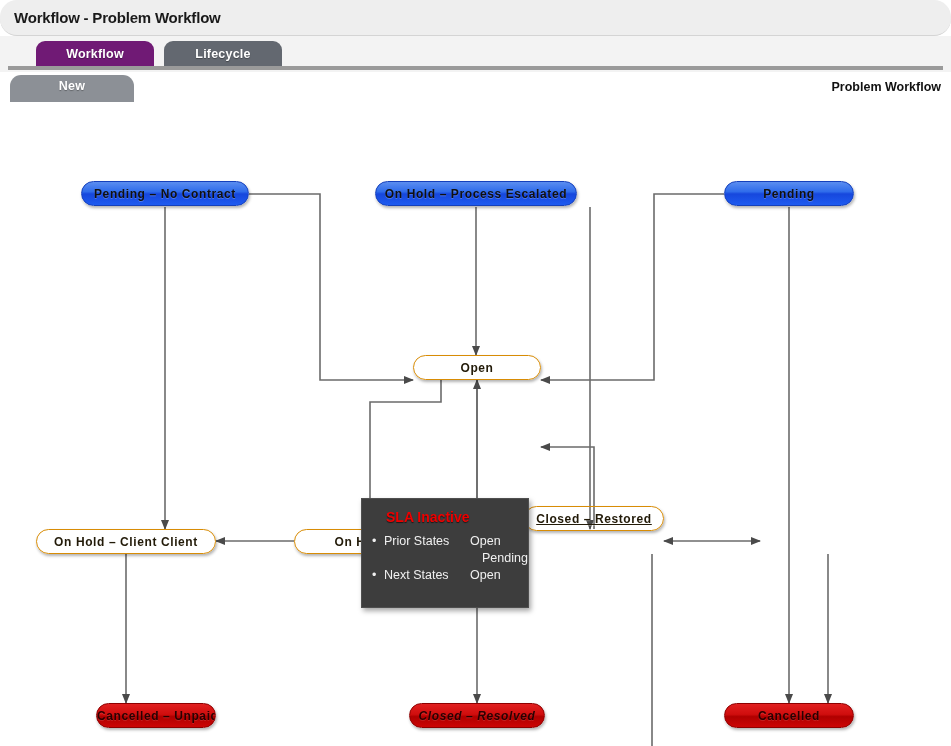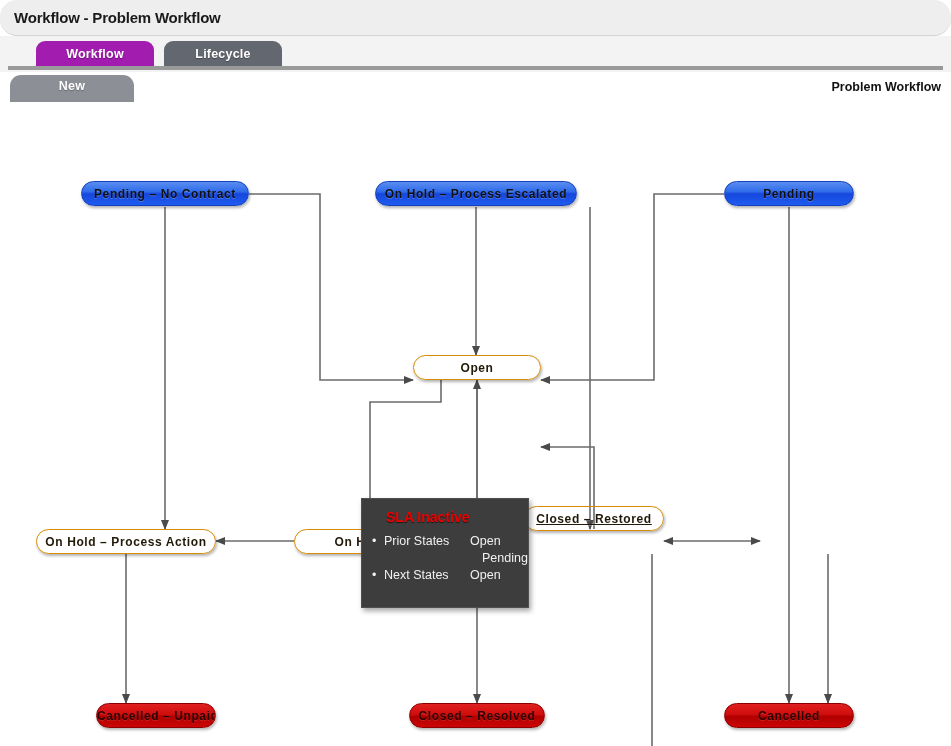--- a/index.html
+++ b/index.html
@@ -43,21 +43,21 @@
     color: #ffffff;
     font-size: 12.5px; font-weight: bold;
     text-align: center;
     line-height: 26px;
     letter-spacing: 0.2px;
     cursor: pointer;
     text-shadow: 0 1px 1px rgba(0,0,0,.35);
   }
   .tab.workflow {
     left: 36px; width: 118px;
-    background: #a21caf;
+    background: #701a75;
   }
   .tab.lifecycle {
     left: 164px; width: 118px;
     background: #636870;
   }
   .tabrule {
     position: absolute; left: 8px; top: 66px;
     width: 935px; height: 4px;
     background: #9a9a9a;
   }
@@ -233,26 +233,26 @@
         <path d="M828,452 L828,601" marker-end="url(#ah)"></path>
       </g>
     </svg>
 
     <div class="node blue" style="left:375px; top:79px;  width:202px;">On Hold – Process Escalated</div>
     <div class="node blue" style="left:81px;  top:79px;  width:168px;">Pending – No Contract</div>
     <div class="node blue" style="left:724px; top:79px;  width:130px;">Pending</div>
 
     <div class="node orange" style="left:413px; top:253px; width:128px;">Open</div>
 
-    <div class="node orange" style="left:36px;  top:427px; width:180px;">On Hold – Process Action</div>
+    <div class="node orange" style="left:36px;  top:427px; width:180px;">On Hold – Client Client</div>
     <div class="node orange" style="left:294px; top:427px; width:132px;">On Hold</div>
     <div class="node orange" style="left:524px; top:404px; width:140px;text-decoration:underline;">Closed – Restored</div>
 
     <div class="node red" style="left:96px;  top:601px; width:120px;">Cancelled – Unpaid</div>
-    <div class="node red" style="left:409px; top:601px; width:136px;">Closed – Resolved</div>
+    <div class="node red" style="left:409px; top:601px; width:136px;font-style:italic;">Closed – Resolved</div>
     <div class="node red" style="left:724px; top:601px; width:130px;">Cancelled</div>
 
     <div class="sla-popup">
       <div class="sla-head">SLA Inactive</div>
       <div class="sla-row">
         <span class="bullet">•</span>
         <span class="lbl">Prior States</span><span>Open</span>
       </div>
       <div class="sla-sub">Pending</div>
       <div class="sla-row">

